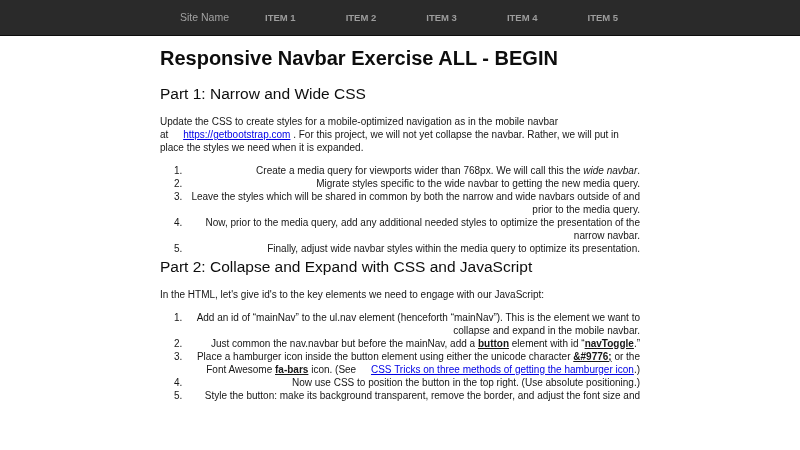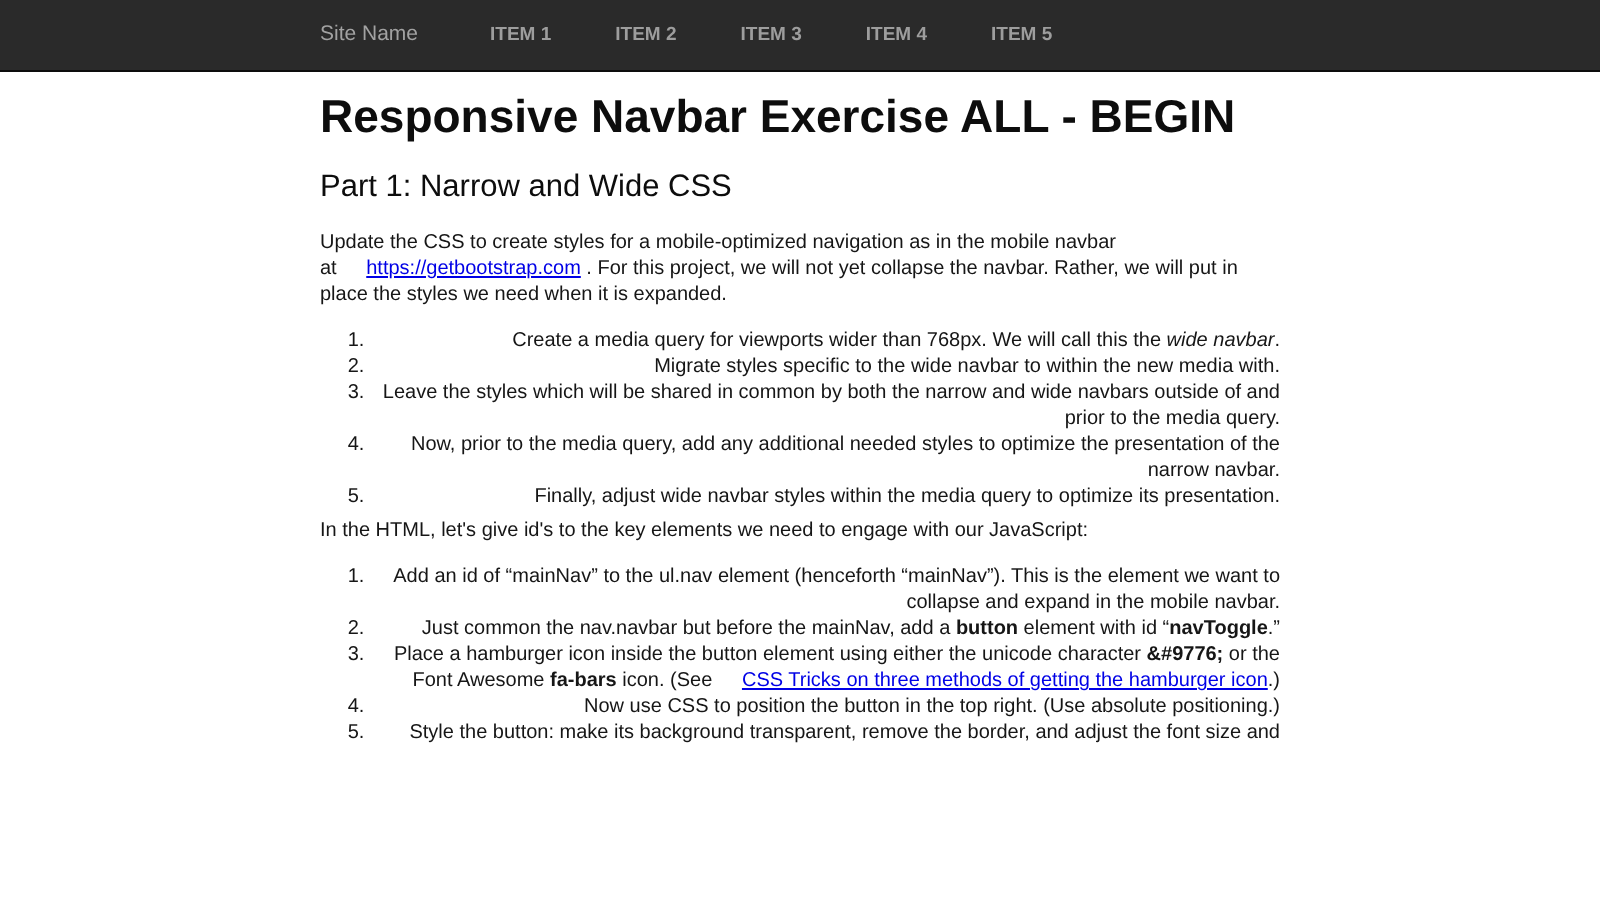--- a/index.html
+++ b/index.html
@@ -13,43 +13,43 @@
   .navbar {
     height: 35px; background: #2a2a2a;
     border-bottom: 1px solid #0d0d0d;
   }
   .nav-inner {
     width: 480px; margin: 0 auto; height: 100%;
     display: flex; align-items: center;
   }
   .brand {
     color: #a2a2a2; font-size: 10.5px; text-decoration: none;
-    margin-right: 36px; white-space: nowrap; cursor: pointer;
+    margin-right: 36px; white-space: nowrap; cursor: pointer; margin-left: 20px;
   }
-  .nav-items { display: flex; gap: 32px; }
+  .nav-items { display: flex; gap: 50px; }
   .nav-link {
     color: #9d9d9d; font-size: 9.5px; font-weight: bold;
     text-decoration: none; white-space: nowrap; cursor: pointer;
   }
   
   .container { width: 480px; margin: 0 auto; }
   h1 {
-    font-size: 23px; line-height: 22px; font-weight: bold;
+    font-size: 20px; line-height: 22px; font-weight: bold;
     margin: 11px 0 16px; color: #0d0d0d;
   }
   h2 {
     font-size: 15.5px; line-height: 18px; font-weight: normal;
     margin: 2.5px 0 12px; color: #0d0d0d;
   }
   p { margin: 4px 0; }
   ol { margin: 10px 0 0 0; padding-left: 25px; }
   li { margin: 0; text-align: right; }
   a.inline-link { color: #0000e6; text-decoration: underline; cursor: pointer; padding-left: 12px; }
   em { font-style: italic; }
-  strong { font-weight: bold; }
+  strong { font-weight: bold; text-decoration: underline; }
 </style>
 </head>
 <body>
 
 <nav class="navbar">
   <div class="nav-inner">
     <a class="brand">Site Name</a>
     <div class="nav-items">
         <a class="nav-link">ITEM 1</a>
         <a class="nav-link">ITEM 2</a>
@@ -60,26 +60,27 @@
   </div>
 </nav>
 
 <main class="container">
   <h1>Responsive Navbar Exercise ALL - BEGIN</h1>
 
   <h2>Part 1: Narrow and Wide CSS</h2>
   <p><span>Update the CSS to create styles for a mobile-optimized navigation as in the mobile navbar</span><br><span>at </span><a class="inline-link">https://getbootstrap.com</a><span> . For this project, we will not yet collapse the navbar. Rather, we will put in place the styles we need when it is expanded.</span></p>
   <ol>
       <li><span>Create a media query for viewports wider than 768px. We will call this the </span><em>wide navbar</em><span>.</span></li>
-      <li>Migrate styles specific to the wide navbar to within the new media with.</li>
+      <li>Migrate styles specific to the wide navbar to getting the new media query.</li>
       <li>Leave the styles which will be shared in common by both the narrow and wide navbars outside of and prior to the media query.</li>
       <li>Now, prior to the media query, add any additional needed styles to optimize the presentation of the narrow navbar.</li>
       <li>Finally, adjust wide navbar styles within the media query to optimize its presentation.</li>
     </ol>
 
+  <h2>Part 2: Collapse and Expand with CSS and JavaScript</h2>
   <p>In the HTML, let's give id's to the key elements we need to engage with our JavaScript:</p>
   <ol>
       <li>Add an id of “mainNav” to the ul.nav element (henceforth “mainNav”). This is the element we want to collapse and expand in the mobile navbar.</li>
       <li><span>Just common the nav.navbar but before the mainNav, add a </span><strong>button</strong><span> element with id “</span><strong>navToggle</strong><span>.”</span></li>
       <li><span>Place a hamburger icon inside the button element using either the unicode character </span><strong>&amp;#9776;</strong><span> or the Font Awesome </span><strong>fa-bars</strong><span> icon. (See </span><a class="inline-link">CSS Tricks on three methods of getting the hamburger icon</a><span>.)</span></li>
       <li>Now use CSS to position the button in the top right. (Use absolute positioning.)</li>
       <li>Style the button: make its background transparent, remove the border, and adjust the font size and</li>
     </ol>
 </main>
 

